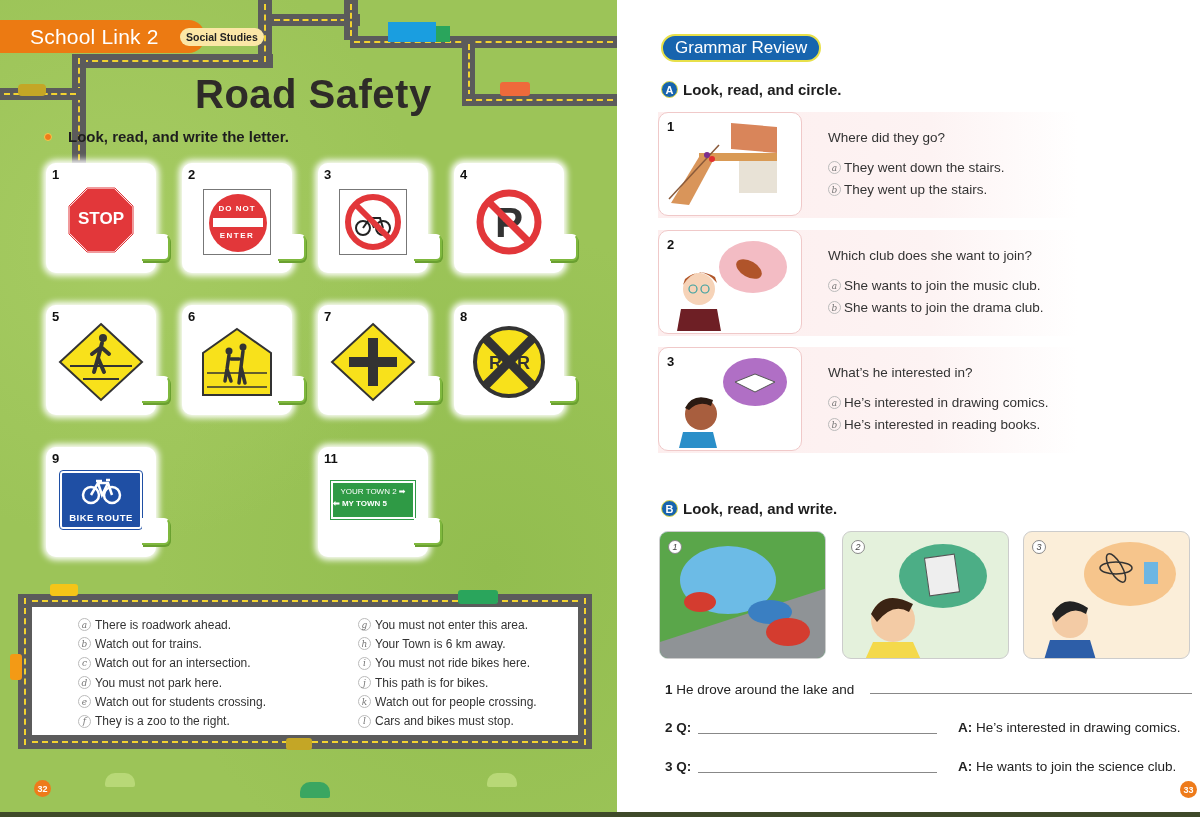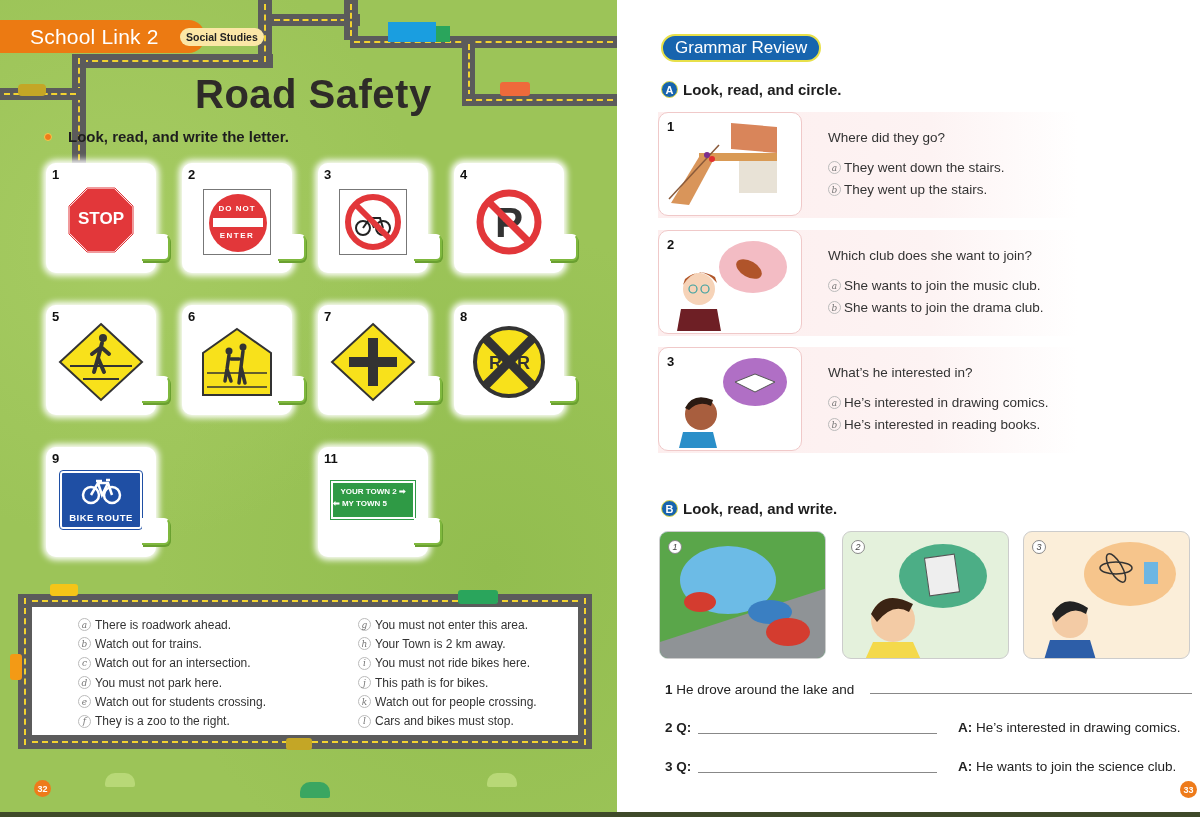--- a/index.html
+++ b/index.html
@@ -172,21 +172,21 @@
           <circle cx="50" cy="20" r="8" fill="none" stroke="#fff" stroke-width="2.5"></circle>
           <path d="M29 20 L36 8 L46 8 L50 20 M36 8 L40 20 L46 8 M34 6 L40 6 M44 5 L48 5" stroke="#fff" stroke-width="2.5" fill="none"></path>
         </svg>
       <span style="position:absolute;left:0;right:0;bottom:4px;text-align:center;color:#fff;font-weight:bold;font-size:9.5px;letter-spacing:0.5px">BIKE ROUTE</span>
     </div>
     <div class="ans"></div>
   </div>
   <div class="card" style="left:318px;top:447px">
     <span class="num">11</span>
     <div class="sign" style="width:84px;height:38px;background:#2f9a45;border:2px solid #fff;outline:1px solid #2f9a45;top:48%">
-      <span style="position:absolute;left:0;right:0;top:4px;text-align:center;color:#fff;font-weight:bold;font-size:8px">YOUR TOWN 2 ➡</span>
+      <span style="position:absolute;left:0;right:0;top:4px;text-align:center;color:#fff;font-weight:normal;font-size:8px">YOUR TOWN 2 ➡</span>
       <span style="position:absolute;left:0;right:0;top:16px;text-align:left;color:#fff;font-weight:bold;font-size:8px">⬅ MY TOWN 5</span>
     </div>
     <div class="ans"></div>
   </div>
 
   <div class="road h" style="left:18px;top:594px;width:574px;height:14px"></div>
   <div class="road h" style="left:18px;top:735px;width:574px;height:14px"></div>
   <div class="road v" style="left:18px;top:594px;width:14px;height:155px"></div>
   <div class="road v" style="left:578px;top:594px;width:14px;height:155px"></div>
   <div style="position:absolute;left:50px;top:584px;width:28px;height:12px;background:#f5c518;border-radius:3px"></div>
@@ -221,21 +221,21 @@
           <span>They is a zoo to the right.</span>
         </div>
     </div>
     <div class="ans-col" style="left:326px">
       <div class="ans-item">
           <span class="letter">g</span>
           <span>You must not enter this area.</span>
         </div>
       <div class="ans-item">
           <span class="letter">h</span>
-          <span>Your Town is 2 km away.</span>
+          <span>Your Town is 6 km away.</span>
         </div>
       <div class="ans-item">
           <span class="letter">i</span>
           <span>You must not ride bikes here.</span>
         </div>
       <div class="ans-item">
           <span class="letter">j</span>
           <span>This path is for bikes.</span>
         </div>
       <div class="ans-item">

